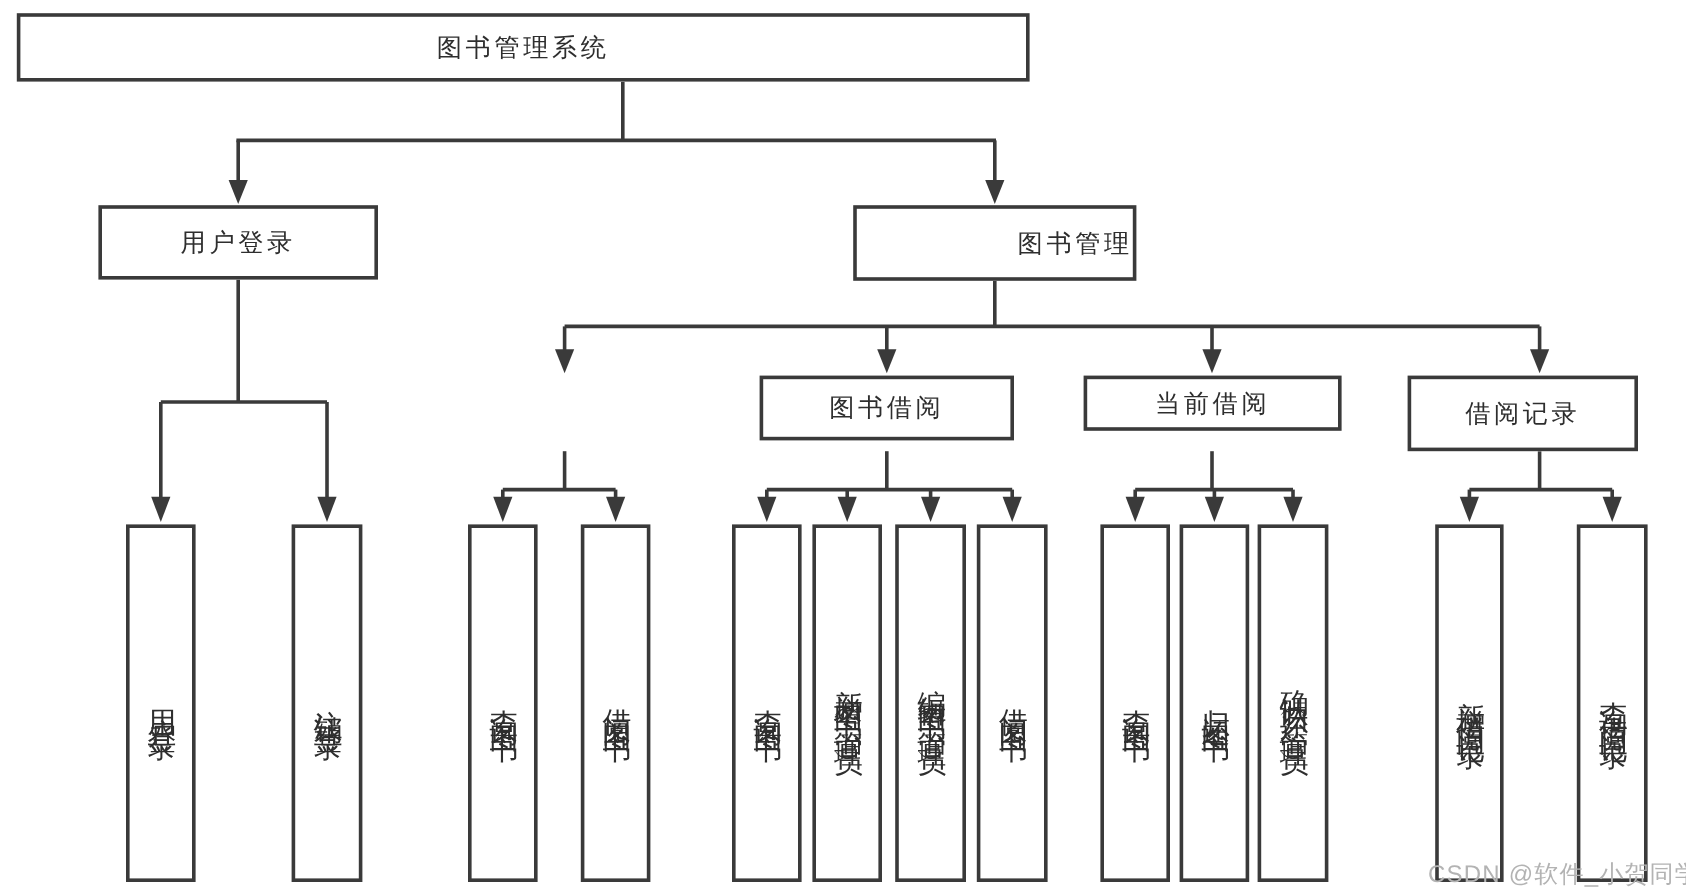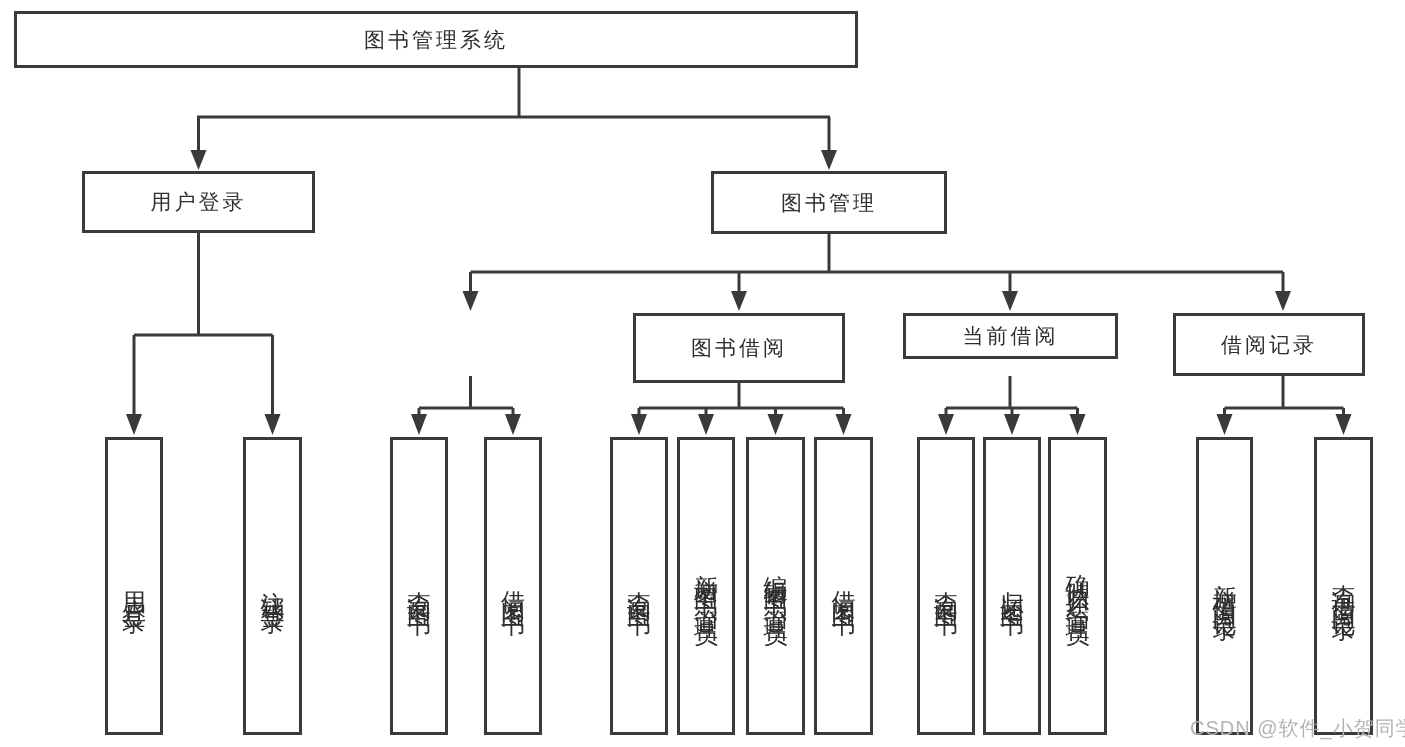--- a/index.html
+++ b/index.html
@@ -114,25 +114,25 @@
     </g>
   </svg>
 
   <div class="box h-box" style="left:14px; top:11px; width:844px; height:57px;">
     <span>图书管理系统</span>
   </div>
 
   <div class="box h-box" style="left:82px; top:171px; width:233px; height:62px;">
     <span>用户登录</span>
   </div>
-  <div class="box h-box" style="left:711px; top:171px; width:236px; height:63px;">
+  <div class="box h-box" style="left:711px; top:171px; width:236px; height:63px;justify-content:flex-end;">
     <span>图书管理</span>
   </div>
 
-  <div class="box h-box" style="left:633px; top:313px; width:212px; height:70px;">
+  <div class="box h-box" style="left:633px; top:313px; width:212px; height:54px;">
     <span>图书借阅</span>
   </div>
   <div class="box h-box" style="left:903px; top:313px; width:215px; height:46px;">
     <span>当前借阅</span>
   </div>
   <div class="box h-box" style="left:1173px; top:313px; width:192px; height:63px;">
     <span>借阅记录</span>
   </div>
 
   <div class="box v-box" style="left:105px; top:437px; width:58px; height:298px;">

